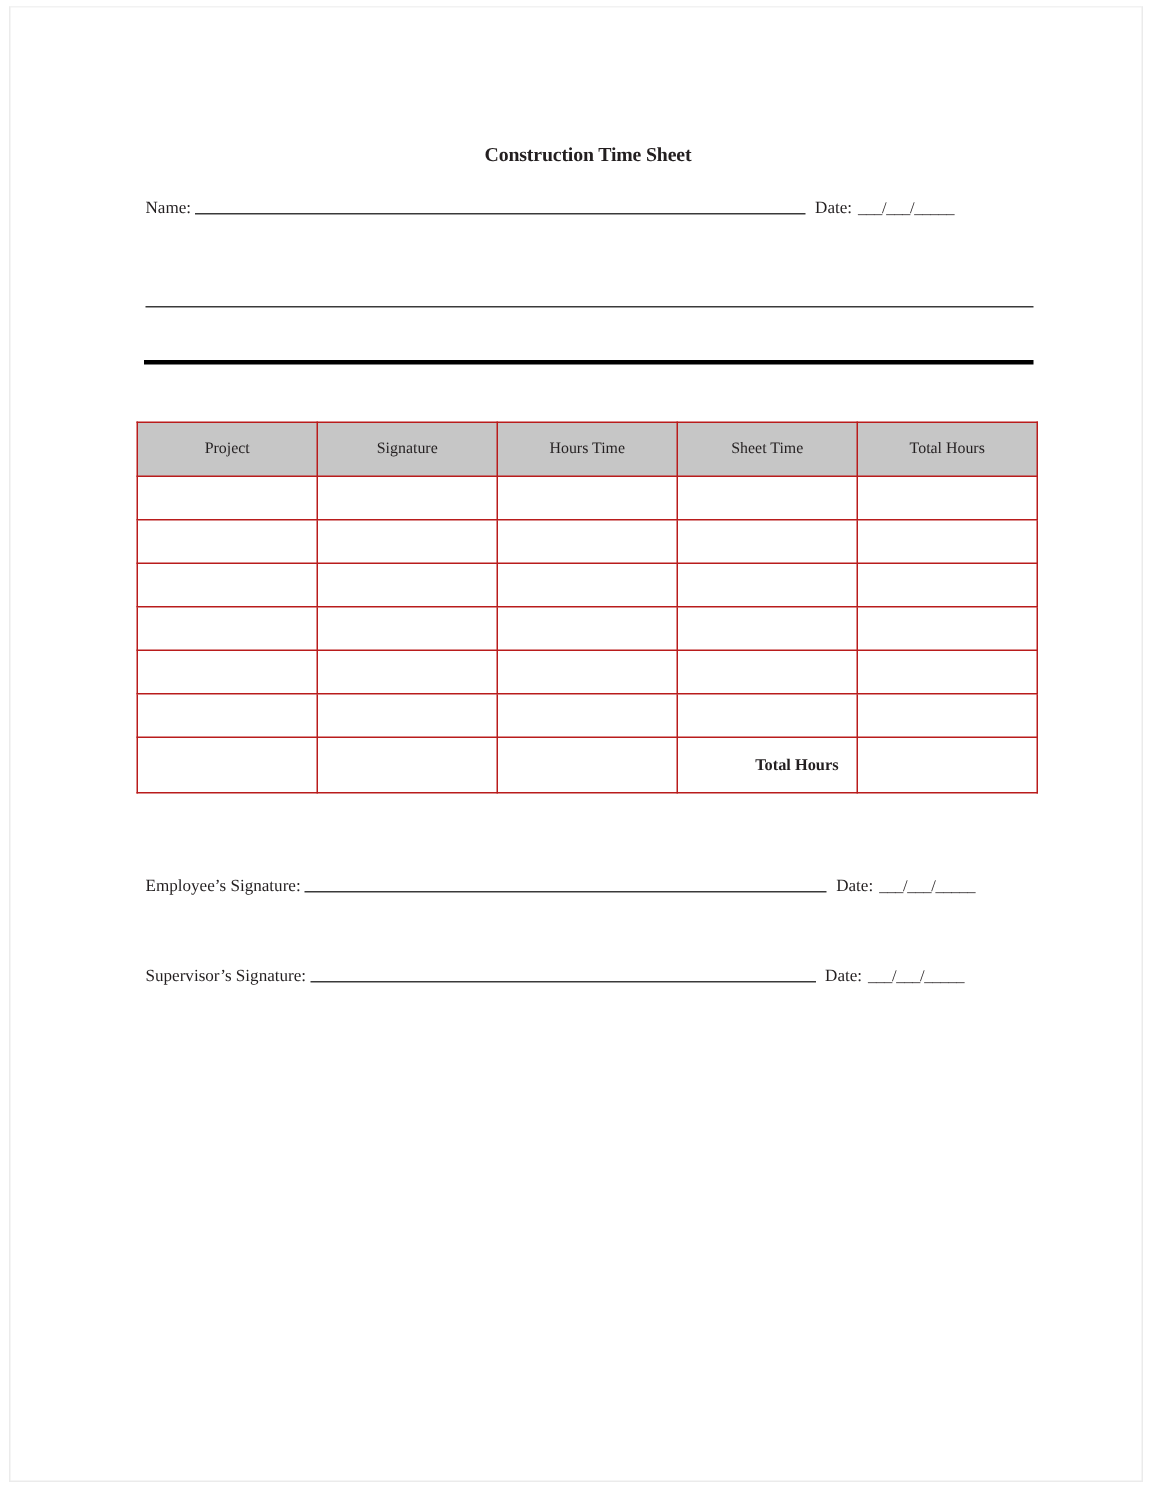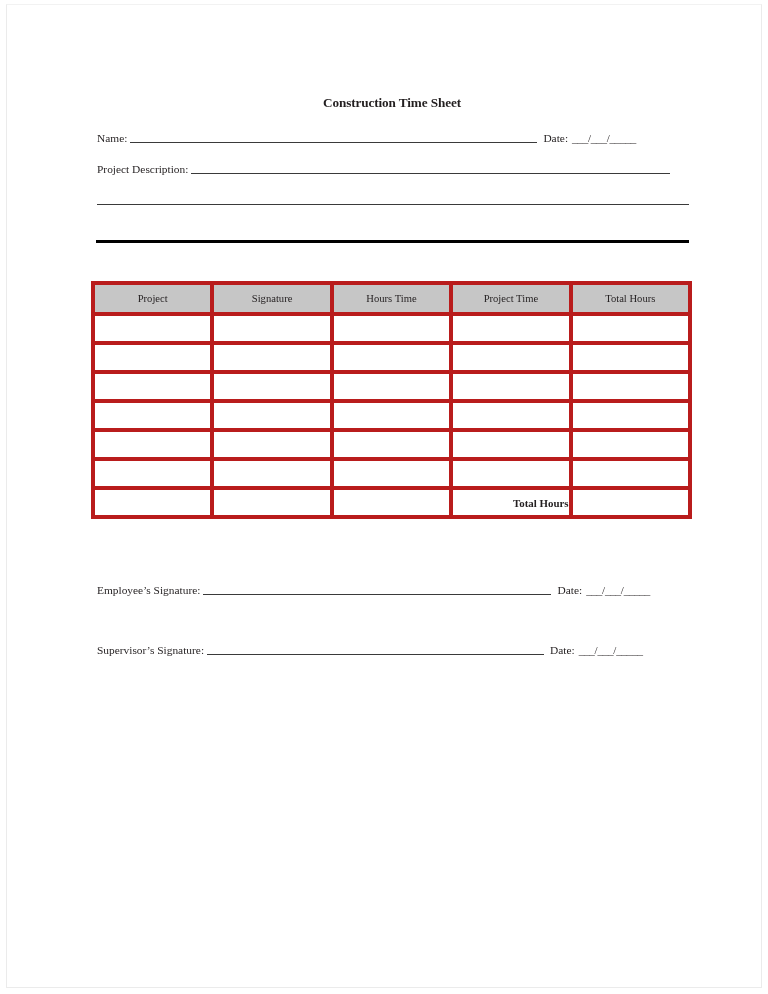--- a/index.html
+++ b/index.html
@@ -117,22 +117,22 @@
     left: 0;
     top: 275px;
     width: 601px;
     border-collapse: collapse;
     table-layout: fixed;
     font-size: 10.6px;
   }
   .sheet-table col { width: 20%; }
   .sheet-table th,
   .sheet-table td {
-    border: 4px solid #b91c1c;
-    padding: 0;
+    border: 1px solid #b91c1c;
+    padding: 12px;
     height: 29px;
     box-sizing: border-box;
   }
   .sheet-table thead th {
     background: #c6c6c6;
     height: 31px;
     font-weight: normal;
     text-align: center;
     color: #231f20;
   }
@@ -154,43 +154,39 @@
 
     <div class="doc-title">Construction Time Sheet</div>
 
     <div class="field-row name-row">
       <span class="field-label">Name:</span>
       <span class="rule rule-name"></span>
       <span class="date-label">Date:</span>
       <span class="date-blanks">___/___/_____</span>
     </div>
 
-    <div class="field-row desc-row">
-      <span class="field-label">Project Description:</span>
-      <span class="rule rule-desc"></span>
-    </div>
 
     <div class="blank-line"></div>
 
     <div class="thick-rule"></div>
 
     <table class="sheet-table">
       <colgroup>
           <col>
           <col>
           <col>
           <col>
           <col>
         </colgroup>
       <thead>
         <tr>
           <th>Project</th>
           <th>Signature</th>
           <th>Hours Time</th>
-          <th>Project Time</th>
+          <th>Sheet Time</th>
           <th>Total Hours</th>
         </tr>
       </thead>
       <tbody>
         <tr>
           <td></td>
           <td></td>
           <td></td>
           <td></td>
           <td></td>

